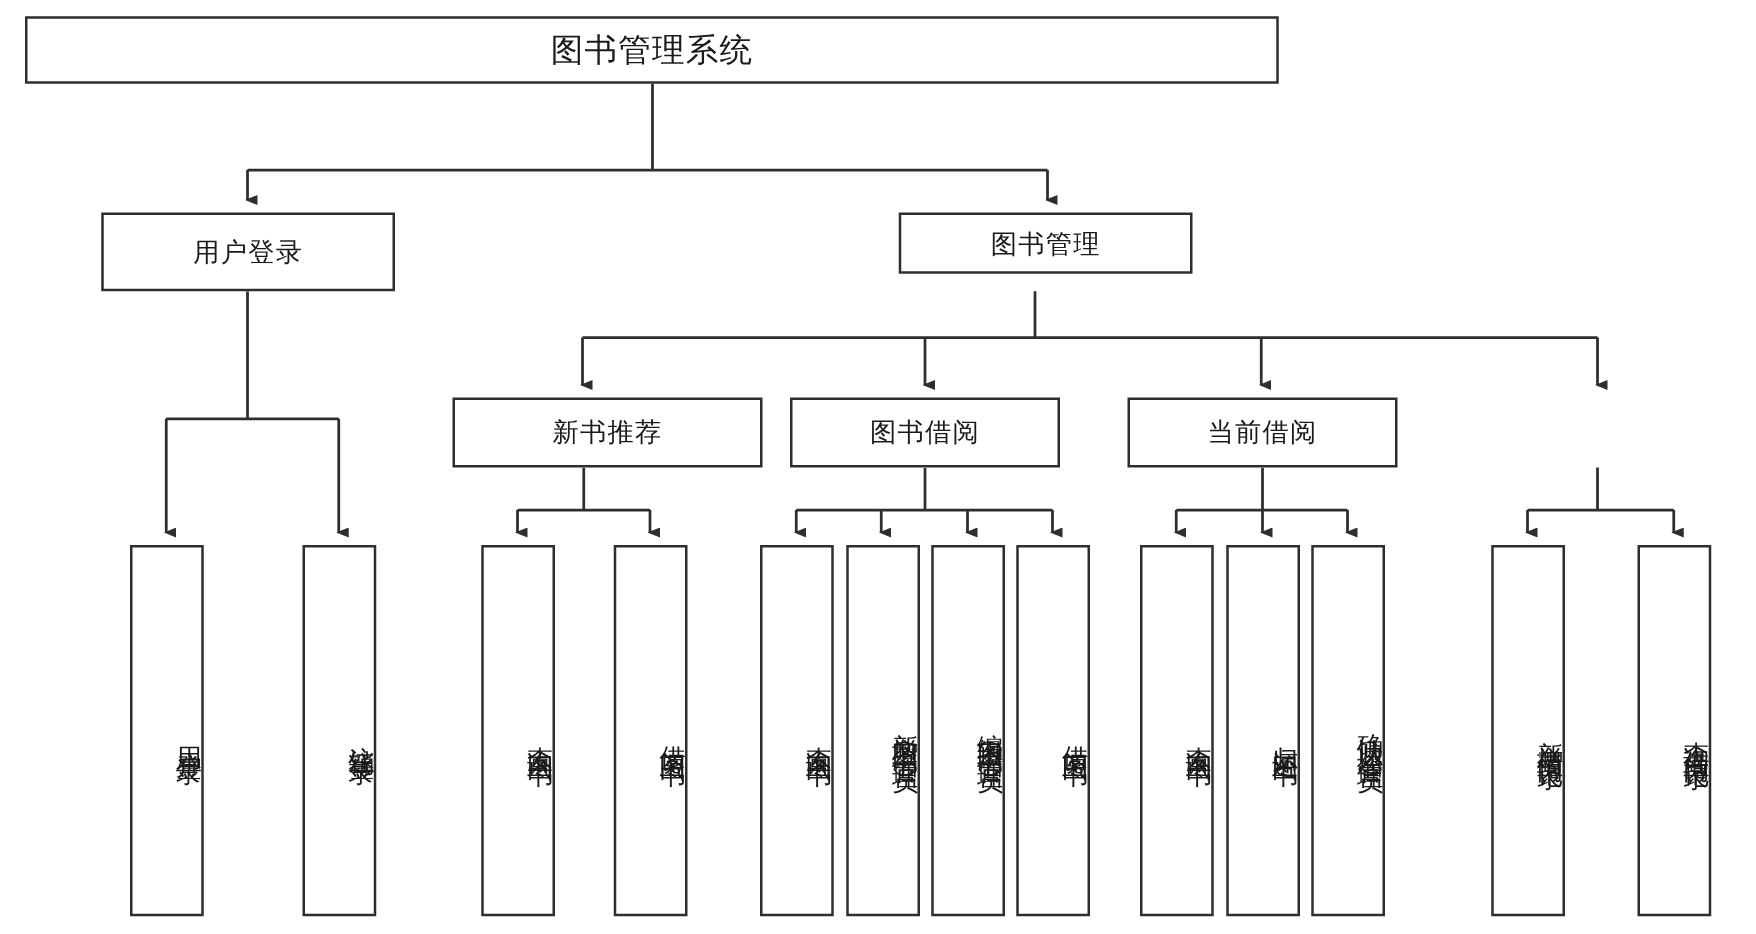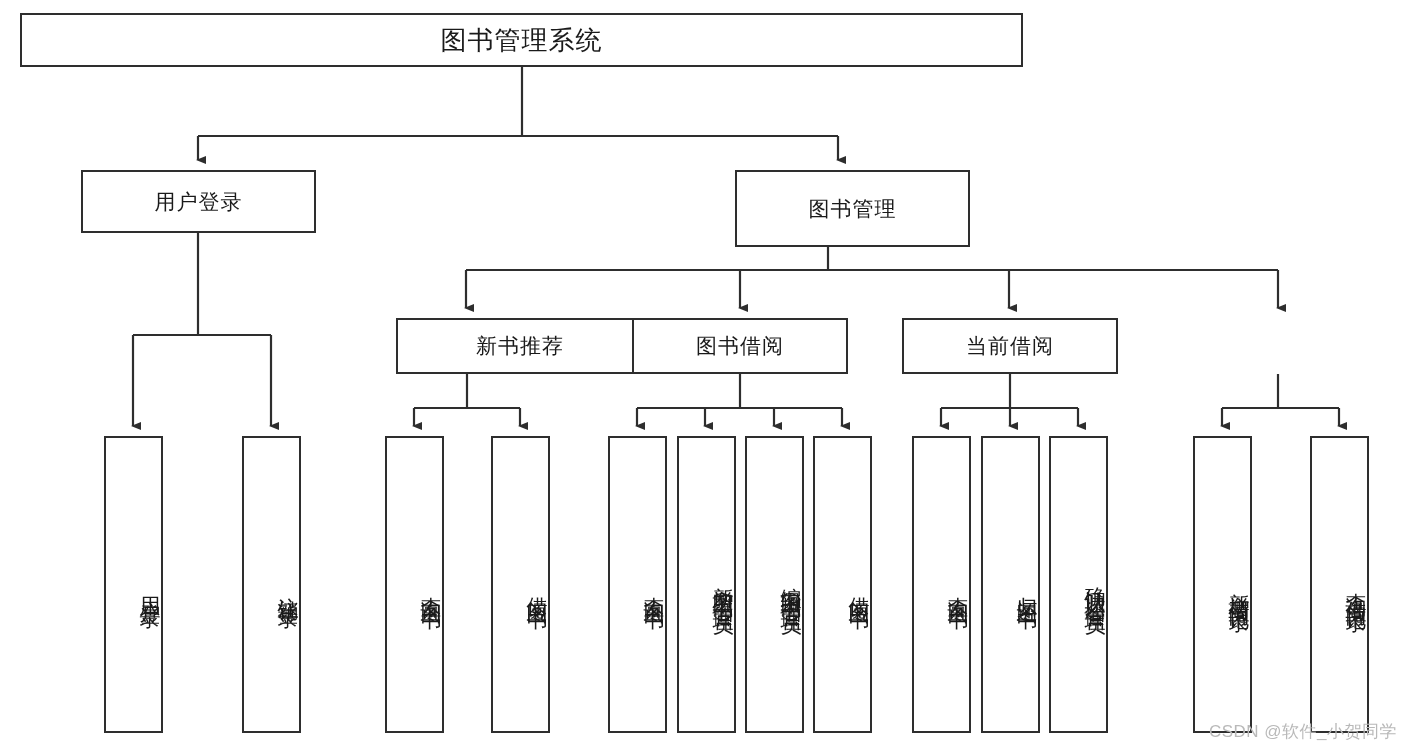--- a/index.html
+++ b/index.html
@@ -94,23 +94,23 @@
       <path d="M1278,374 L1278,408"></path>
       <path d="M1222,408 L1339,408"></path>
       <path d="M1222,408 L1222,426" marker-end="url(#arw)"></path>
       <path d="M1339,408 L1339,426" marker-end="url(#arw)"></path>
     </g>
   </svg>
 
   <div class="node node-h" id="root-node" style="left:20px;top:13px;width:1003px;height:54px;">图书管理系统</div>
 
   <div class="node node-h" style="left:81px;top:170px;width:235px;height:63px;">用户登录</div>
-  <div class="node node-h" style="left:735px;top:170px;width:235px;height:77px;">图书管理</div>
+  <div class="node node-h" style="left:719px;top:170px;width:235px;height:49px;">图书管理</div>
 
-  <div class="node node-h" style="left:362px;top:318px;width:248px;height:56px;margin-left:34px;">新书推荐</div>
+  <div class="node node-h" style="left:362px;top:318px;width:248px;height:56px;">新书推荐</div>
   <div class="node node-h" style="left:632px;top:318px;width:216px;height:56px;">图书借阅</div>
   <div class="node node-h" style="left:902px;top:318px;width:216px;height:56px;">当前借阅</div>
 
   <div class="node node-v" style="left:104px;top:436px;width:59px;height:297px;">用户登录</div>
   <div class="node node-v" style="left:242px;top:436px;width:59px;height:297px;">注销登录</div>
 
   <div class="node node-v" style="left:385px;top:436px;width:59px;height:297px;">查询图书</div>
   <div class="node node-v" style="left:491px;top:436px;width:59px;height:297px;">借阅图书</div>
 
   <div class="node node-v" style="left:608px;top:436px;width:59px;height:297px;">查询图书</div>
@@ -118,14 +118,13 @@
   <div class="node node-v" style="left:745px;top:436px;width:59px;height:297px;">编辑图书（管理员）</div>
   <div class="node node-v" style="left:813px;top:436px;width:59px;height:297px;">借阅图书</div>
 
   <div class="node node-v" style="left:912px;top:436px;width:59px;height:297px;">查询图书</div>
   <div class="node node-v" style="left:981px;top:436px;width:59px;height:297px;">归还图书</div>
   <div class="node node-v" style="left:1049px;top:436px;width:59px;height:297px;">确认归还（管理员）</div>
 
   <div class="node node-v" style="left:1193px;top:436px;width:59px;height:297px;">新增借阅记录</div>
   <div class="node node-v" style="left:1310px;top:436px;width:59px;height:297px;">查询借阅记录</div>
 
-  <div id="watermark">CSDN @软件_小贺同学</div>
 </div>
 
 </body></html>

